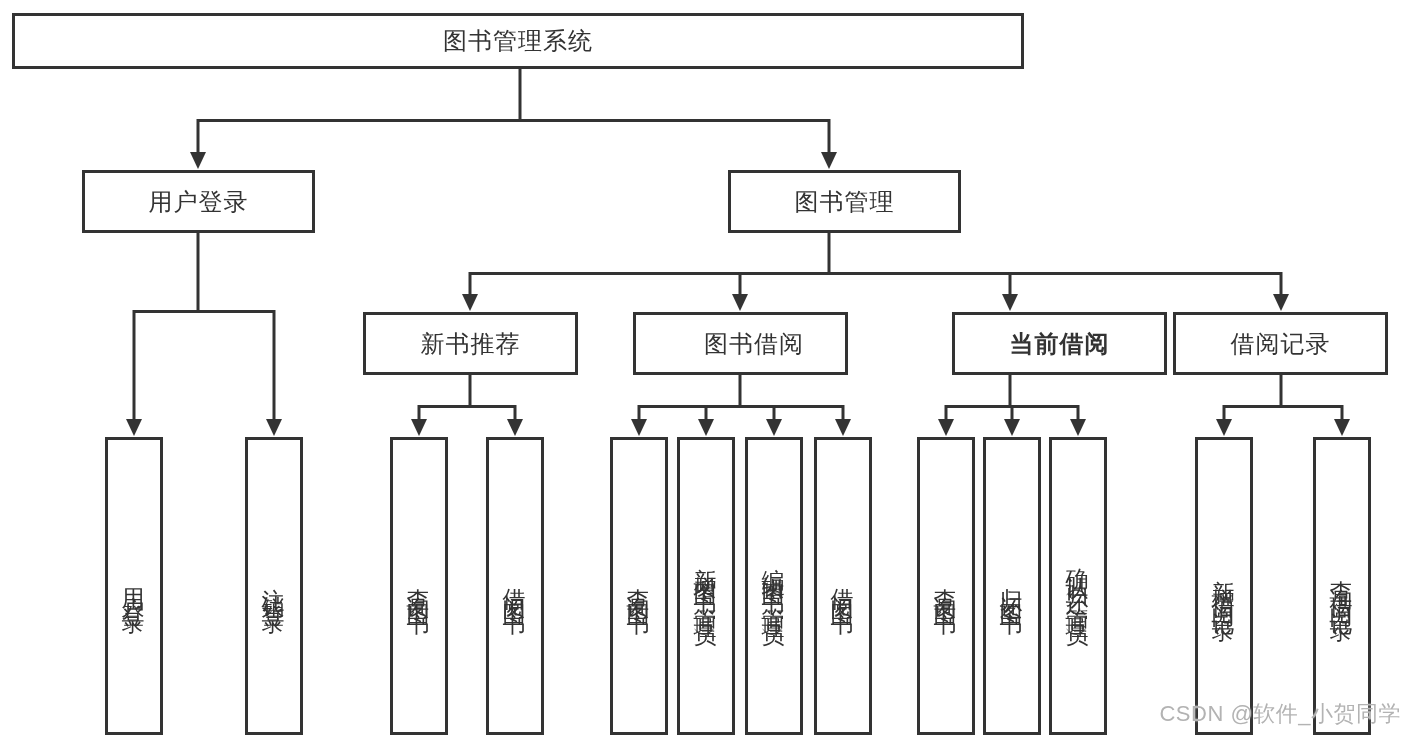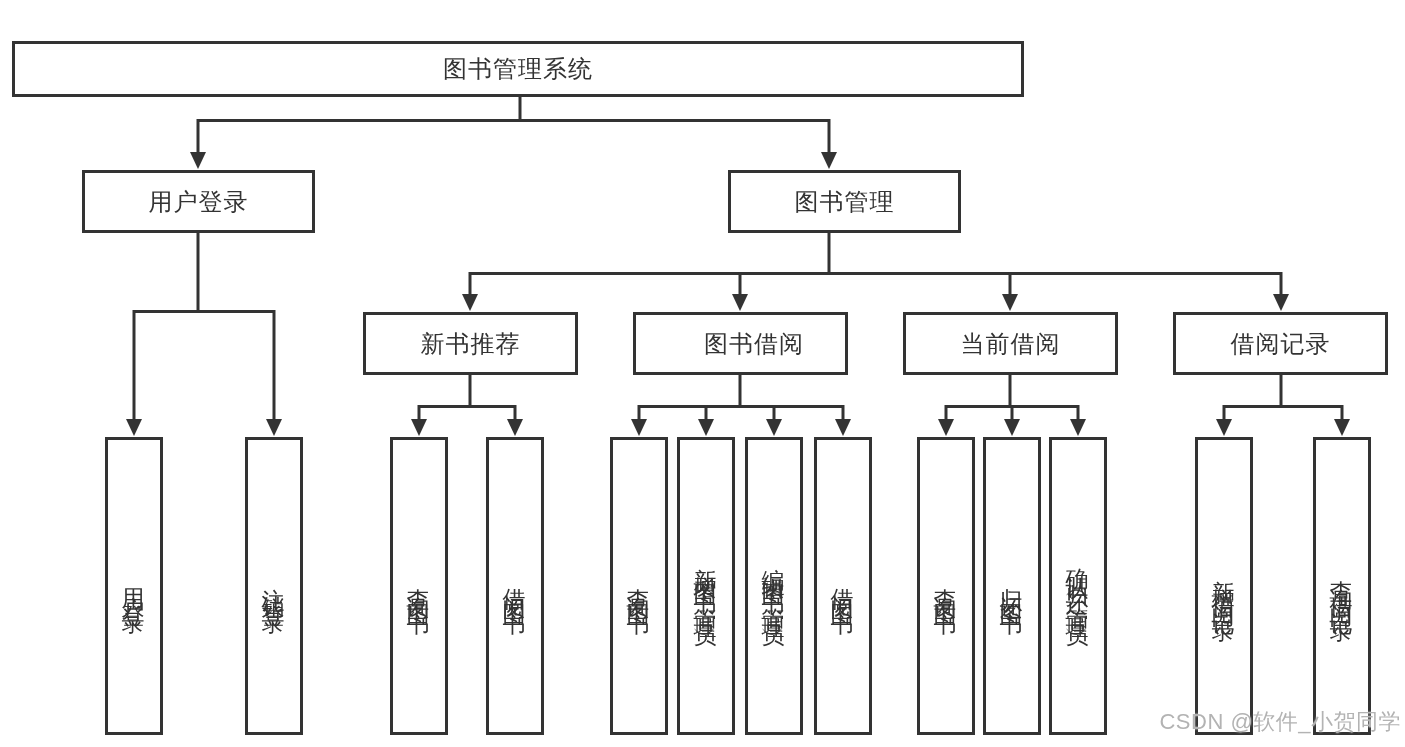--- a/index.html
+++ b/index.html
@@ -5,35 +5,35 @@
   html,body{margin:0;padding:0;background:#ffffff;}
   #stage{
     position:relative;width:1405px;height:747px;background:#ffffff;overflow:hidden;
     font-family:"Liberation Sans",sans-serif;color:#333333;
   }
   .node{
     position:absolute;box-sizing:border-box;background:#ffffff;
     border:3px solid #333333;display:flex;align-items:center;justify-content:center;
     font-size:24px;letter-spacing:1px;color:#333333;z-index:2;
   }
-  .lvl1{left:12px;top:13px;width:1012px;height:56px;margin-top:28px;}
+  .lvl1{left:12px;top:13px;width:1012px;height:56px;}
   .lvl2{top:170px;width:233px;height:63px;}
   .lvl3{top:312px;width:215px;height:63px;}
   .leaf{
     position:absolute;box-sizing:border-box;background:#ffffff;
     border:3px solid #333333;top:437px;width:58px;height:298px;
     display:flex;align-items:center;justify-content:center;
     writing-mode:vertical-rl;text-orientation:mixed;
     font-size:23px;letter-spacing:8px;color:#333333;z-index:2;
   }
   #connectors{position:absolute;left:0;top:0;z-index:1;}
   #connectors path{stroke:#333333;stroke-width:3;fill:none;}
   #connectors polygon{fill:#333333;stroke:none;}
   .watermark{
-    position:absolute;right:4px;bottom:10px;z-index:5;
+    position:absolute;right:4px;bottom:18px;z-index:5;
     font-size:22px;letter-spacing:0.5px;color:#b3b3b3;
     text-shadow:0 0 2px #ffffff;white-space:nowrap;
   }
 </style>
 </head>
 <body>
 
 <div id="stage">
 
   <svg id="connectors" width="1405" height="747" viewBox="0 0 1405 747" aria-hidden="true">
@@ -99,21 +99,21 @@
     <polygon points="1334,419 1350,419 1342,436"></polygon>
   </svg>
 
   <div class="node lvl1">图书管理系统</div>
 
   <div class="node lvl2" style="left:82px;">用户登录</div>
   <div class="node lvl2" style="left:728px;">图书管理</div>
 
   <div class="node lvl3" style="left:363px;">新书推荐</div>
   <div class="node lvl3" style="left:633px;padding-left:27px;">图书借阅</div>
-  <div class="node lvl3" style="left:903px;">当前借阅</div>
+  <div class="node lvl3" style="left:952px;font-weight:bold;">当前借阅</div>
   <div class="node lvl3" style="left:1173px;">借阅记录</div>
 
   <div class="leaf" style="left:105px;">用户登录</div>
   <div class="leaf" style="left:245px;">注销登录</div>
 
   <div class="leaf" style="left:390px;">查询图书</div>
   <div class="leaf" style="left:486px;">借阅图书</div>
 
   <div class="leaf" style="left:610px;">查询图书</div>
   <div class="leaf" style="left:677px;">新增图书（管理员）</div>

